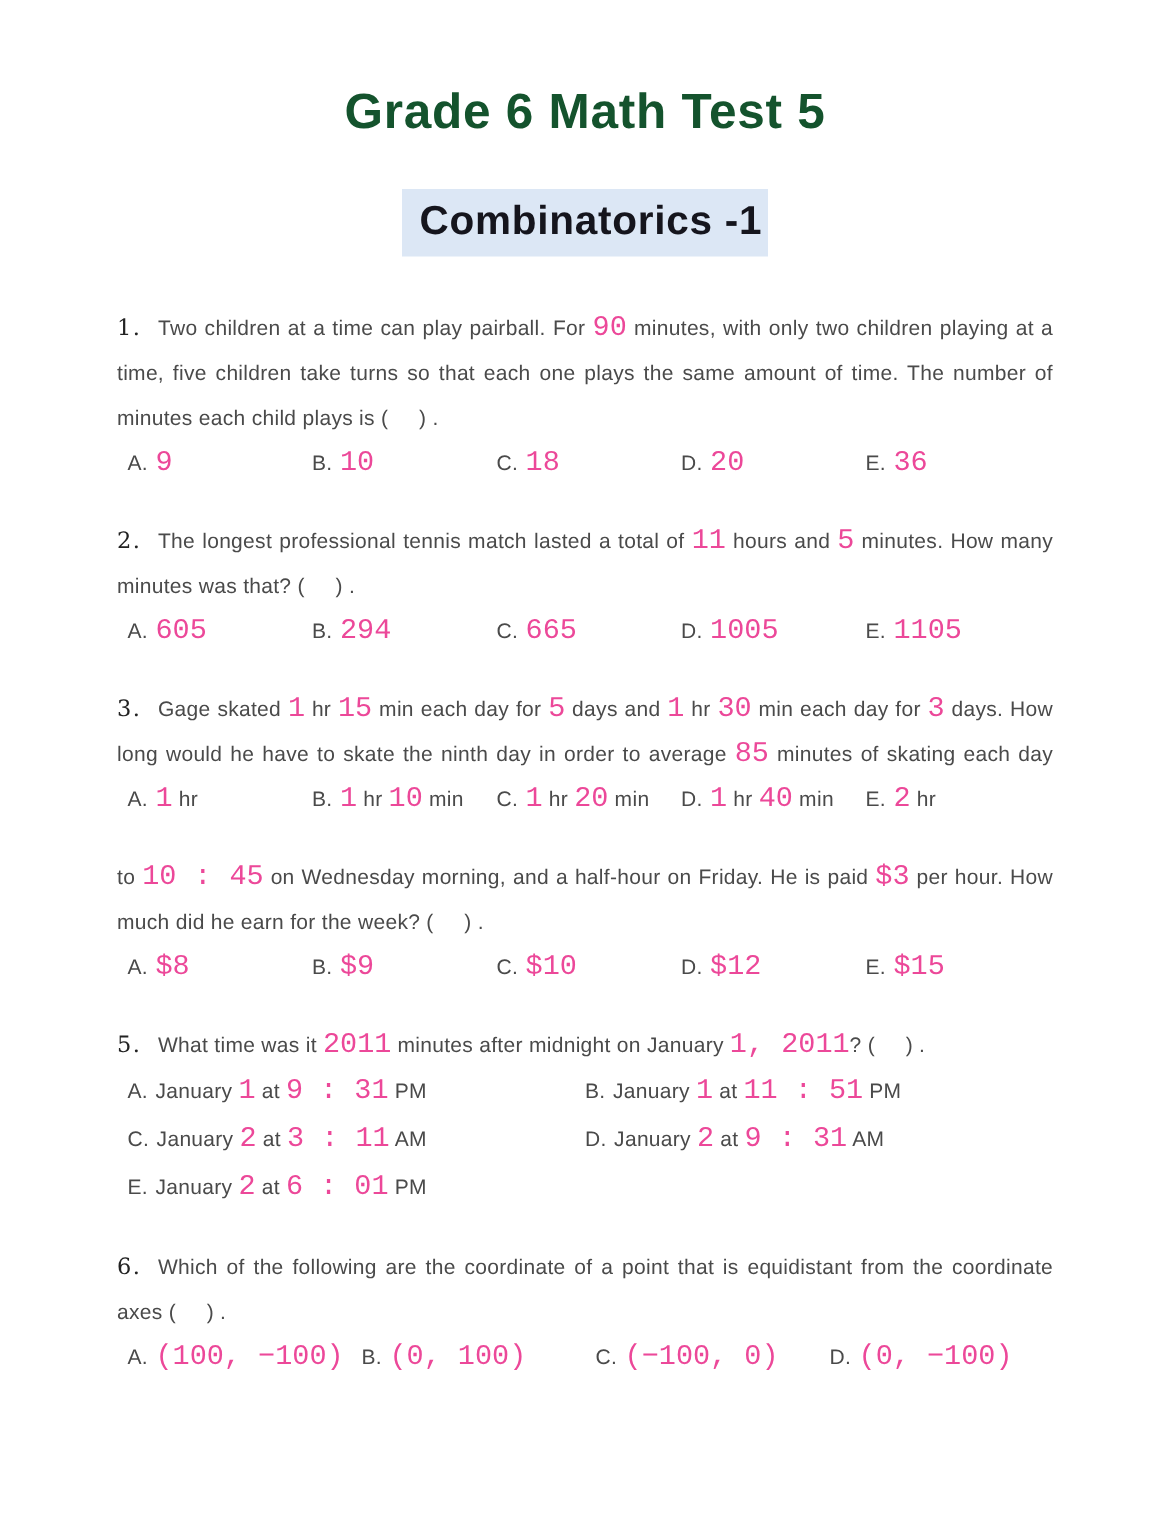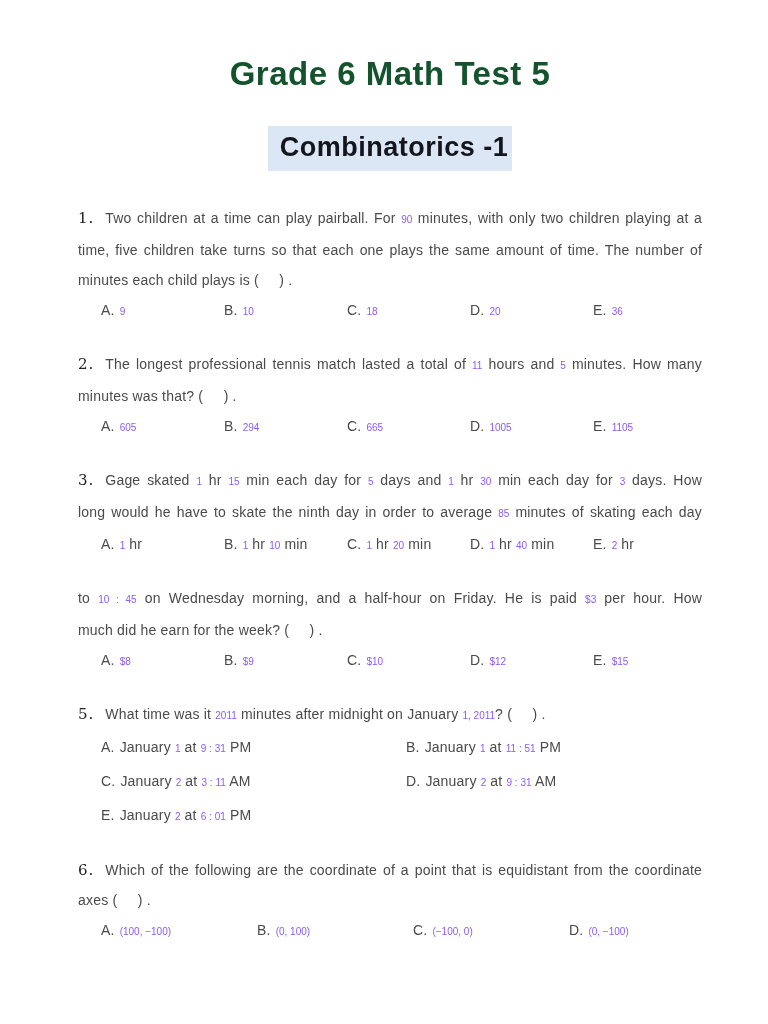--- a/index.html
+++ b/index.html
@@ -32,33 +32,33 @@
 
   .question{margin:0 0 22px 0;font-size:14px;letter-spacing:.2px;}
   .qline{line-height:30px;text-align:left;}
   .qline.fill{text-align:justify;text-align-last:justify;}
   .qnum{
     font-family:"DejaVu Serif",serif;
     font-size:15px;color:#222222;
     margin-right:11px;letter-spacing:1px;
   }
   .num{
-    font-family:Liberation Sans, sans-serif;
-    font-size:10px;color:#8b5cf6;letter-spacing:0;
+    font-family:Liberation Mono, monospace;
+    font-size:19px;color:#ec4899;letter-spacing:0;
   }
 
   .frac{
     display:inline-block;vertical-align:-0.55em;
     text-align:center;margin:0 3px 0 1px;
     font-family:"DejaVu Serif",serif;color:#222222;
   }
   .frac .fnum{display:block;font-size:11px;line-height:13px;border-bottom:1.2px solid #3a3a3a;padding:0 3px;}
   .frac .fden{display:block;font-size:11px;line-height:13px;}
 
-  .options{padding-left:7px;line-height:30px;margin-left:16px;}
+  .options{padding-left:7px;line-height:30px;}
   .options.row-5{display:flex;}
   .options.row-5 .option{flex:0 0 123px;white-space:nowrap;}
   .options.row-5 .option:last-child{flex:0 0 auto;}
   .options.row-4{display:flex;}
   .options.row-4 .option{flex:0 0 156px;white-space:nowrap;}
   .options.row-4 .option:last-child{flex:0 0 auto;}
   .options.grid-2{
     display:grid;grid-template-columns:305px auto;
     justify-content:start;line-height:32px;
   }

